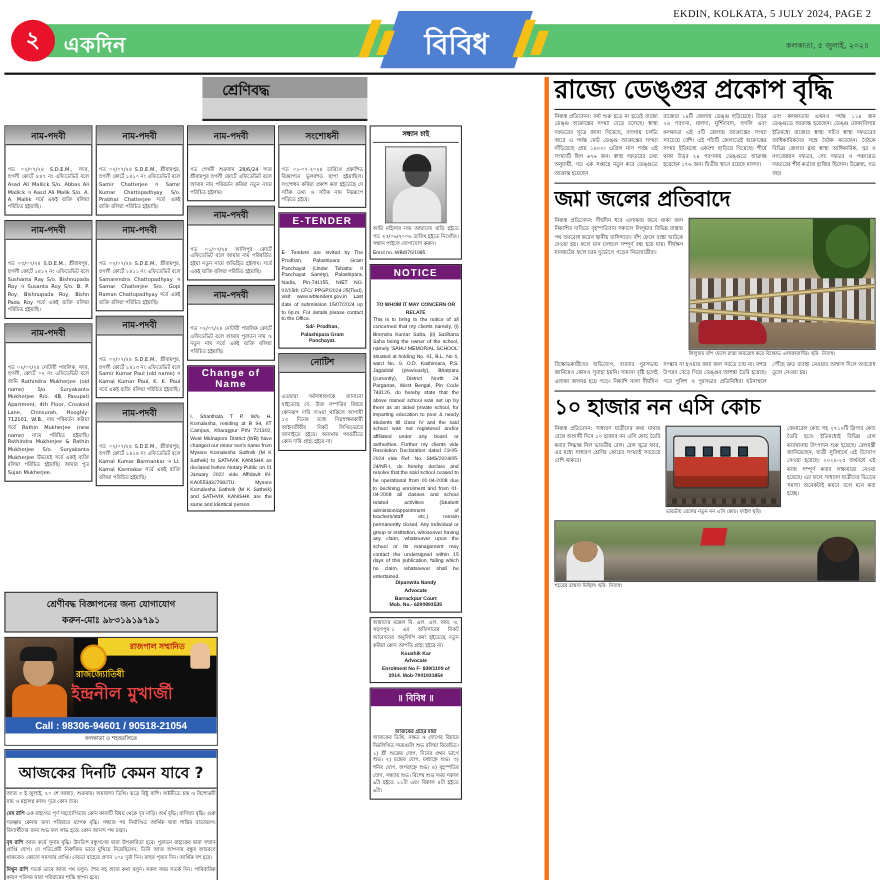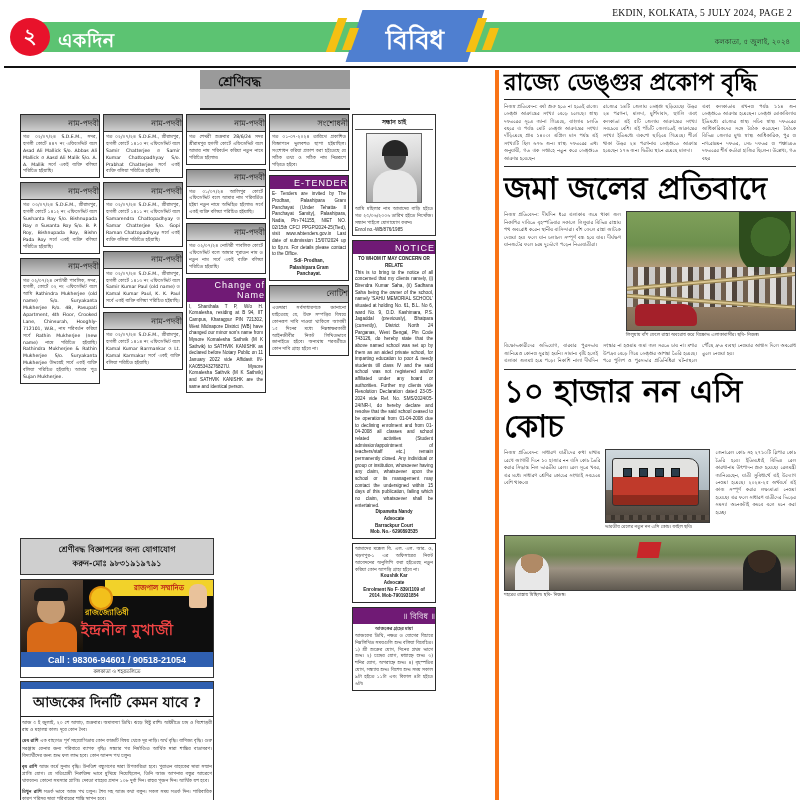--- a/index.html
+++ b/index.html
@@ -59,21 +59,21 @@
   .mast-bn {
     position: absolute; right: 10px; top: 36px;
     font-family: "DejaVu Sans", sans-serif;
     font-size: 7px; color: #2a2a2a; z-index: 5;
   }
 
   
   .body-area { position: absolute; top: 66px; left: 0; width: 800px; height: 734px; }
   .rule-top { position: absolute; top: 0; left: 4px; width: 792px; height: 2px; background: #111; }
 
-  .left-pane { position: absolute; left: 20px; top: 4px; width: 487px; height: 730px; }
+  .left-pane { position: absolute; left: 4px; top: 4px; width: 487px; height: 730px; }
   .right-pane { position: absolute; left: 495px; top: 4px; width: 301px; height: 730px;
                 border-left: 4px solid #f97316; padding-left: 5px; }
 
   
   .cls-banner {
     position: absolute; left: 180px; top: 0px; width: 150px; height: 40px;
     background: linear-gradient(180deg,#9a9a9a 0 50%, #d2d2d2 50% 100%);
     border-bottom: 2px solid #222;
   }
   .cls-banner .l1, .cls-banner .l2 {
@@ -84,23 +84,23 @@
   .cls-banner .l2 { font-size: 13px; padding-top: 1px; }
 
   .cols { position: absolute; left: 0; top: 44px; width: 487px; height: 686px;
           display: flex; gap: 3px; }
   .col { width: 80px; flex: 0 0 80px; }
   .col.w-wide { width: 84px; flex: 0 0 84px; }
 
   
   .box { border: 1px solid #2b2b2b; margin-bottom: 4px; padding: 2px; background: #fff; }
   .box-hd {
-    background: #2f2f2f; color: #fff; text-align: right;
-    font-family: "DejaVu Sans", sans-serif; font-weight: normal;
-    font-size: 8px; padding: 1.5px 0; margin: -2px -2px 2px -2px;
+    background: #2f2f2f; color: #fff; text-align: center;
+    font-family: "DejaVu Sans", sans-serif; font-weight: bold;
+    font-size: 8px; padding: 1.5px 0; margin: -2px -2px 20px -2px;
   }
   .box-hd.grey {
     background: linear-gradient(180deg,#8f8f8f,#cfcfcf);
     color:#111; border-bottom:1px solid #333;
   }
   .box-hd.blk { background:#701a75; }
   .box-hd.lat { font-family: "Liberation Sans", sans-serif; letter-spacing:1px; font-size:9px;}
   .bn-body {
     font-family: "DejaVu Sans", sans-serif;
     font-size: 4.6px; line-height: 1.5; color: #1a1a1a;
@@ -208,21 +208,21 @@
      border-radius:13px 13px 0 0; background:#262626; }
 
   
   .hl-1 {
     font-family:"DejaVu Sans",sans-serif; font-weight:bold; color:#000;
     font-size: 23px; line-height: 1.12; letter-spacing:-0.3px;
     border-bottom: 1px solid #222; padding-bottom: 3px; margin-bottom: 3px;
   }
   .hl-2 {
     font-family:"DejaVu Sans",sans-serif; font-weight:bold; color:#000;
-    font-size: 31px; line-height: 1.14; letter-spacing:-0.3px;
+    font-size: 19px; line-height: 1.14; letter-spacing:-0.3px;
     margin-top: 4px;
   }
   .r-cols { display: flex; gap: 5px; }
   .r-col { flex: 1 1 0; }
   .r-text {
     font-family:"DejaVu Sans",sans-serif; font-size: 4.8px; line-height: 1.55;
     color:#141414; text-align: justify;
   }
   .news-photo {
     border: 1px solid #3a3a3a; position: relative; overflow: hidden;

